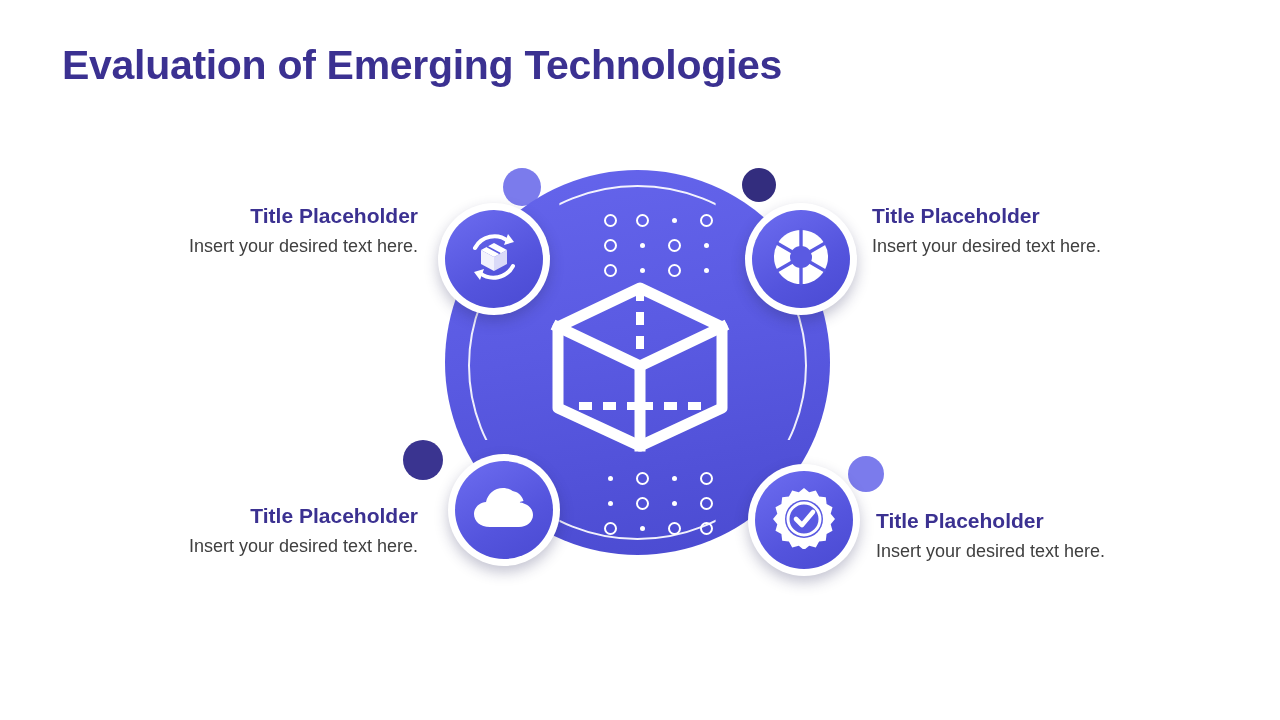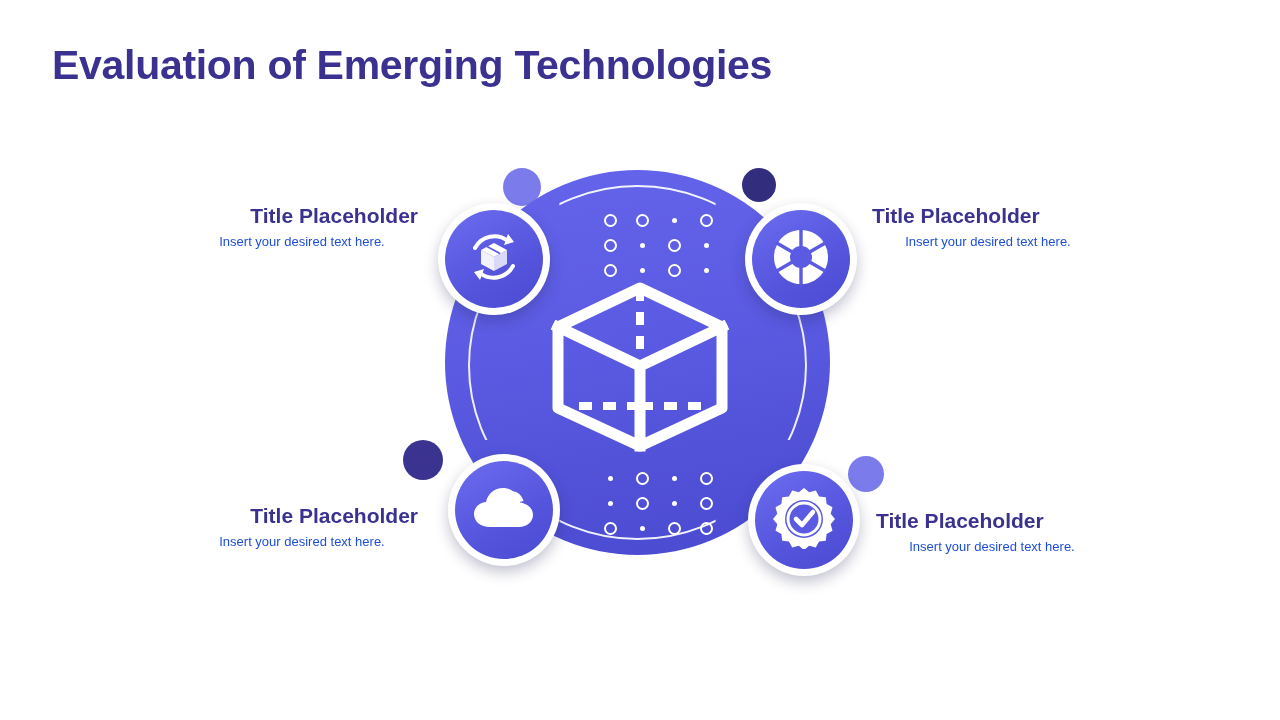--- a/index.html
+++ b/index.html
@@ -7,21 +7,21 @@
     width: 1280px; height: 720px;
     background: #ffffff;
     font-family: "Liberation Sans", sans-serif;
     overflow: hidden;
   }
   .slide { position: relative; width: 1280px; height: 720px; background: #fff; }
 
   
   .slide-title {
     position: absolute;
-    left: 52px; top: 42px;
+    left: 62px; top: 42px;
     font-size: 41px;
     font-weight: bold;
     color: #3b3191;
     letter-spacing: -0.3px;
     white-space: nowrap;
   }
 
   
   .stage {
     position: absolute;
@@ -92,21 +92,21 @@
   .accent.a2 { left: 352px; top: 18px;  width: 34px; height: 34px; background: #332d7e; }
   .accent.a3 { left: 13px;  top: 290px; width: 40px; height: 40px; background: #3a3490; }
   .accent.a4 { left: 458px; top: 306px; width: 36px; height: 36px; background: #7b7bec; }
 
   
   .txt { position: absolute; width: 232px; }
   .txt .t-title {
     font-size: 21px; font-weight: bold; color: #3b3191;
     line-height: 1.2; margin-bottom: 5px; white-space: nowrap;
   }
-  .txt .t-body { font-size: 13px; color: #1d4ed8; line-height: 1.45; text-align: center; }
+  .txt .t-body { font-size: 18px; color: #404040; line-height: 1.45; }
   .txt.right-align { text-align: right; }
   .txt.left-align  { text-align: left; }
 
   .txt.tl { left: 186px; top: 203px; }
   .txt.bl { left: 186px; top: 503px; }
   .txt.tr { left: 872px; top: 203px; }
   .txt.br { left: 876px; top: 508px; }
 </style>
 </head>
 <body>

